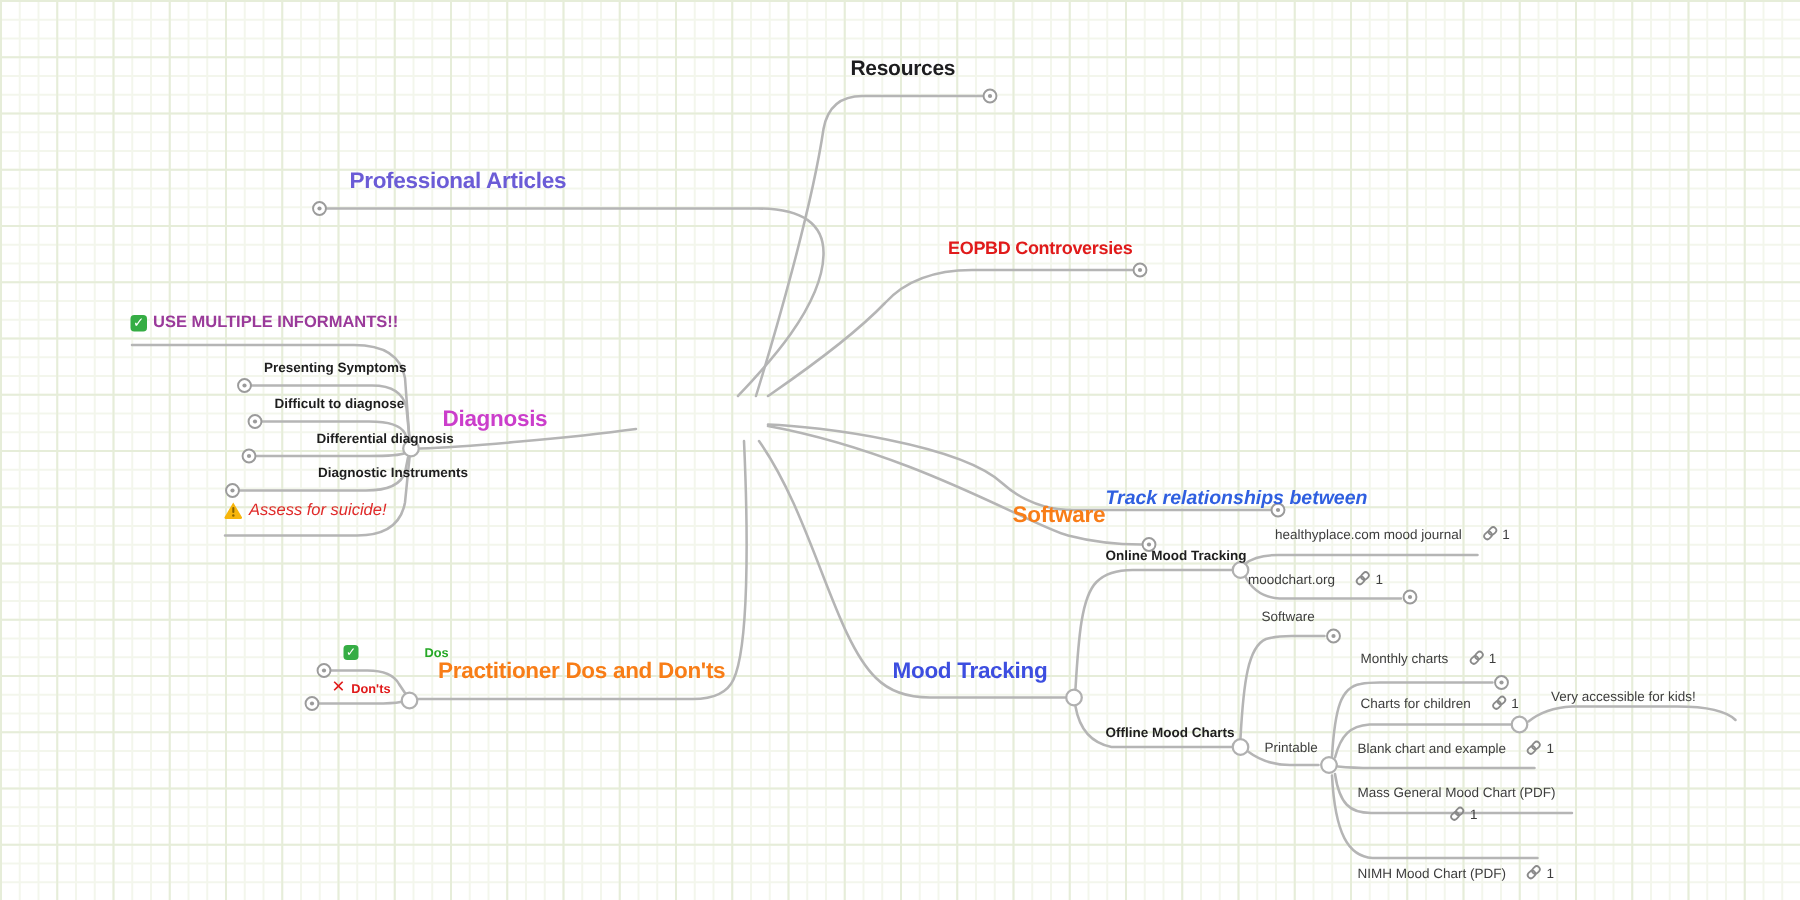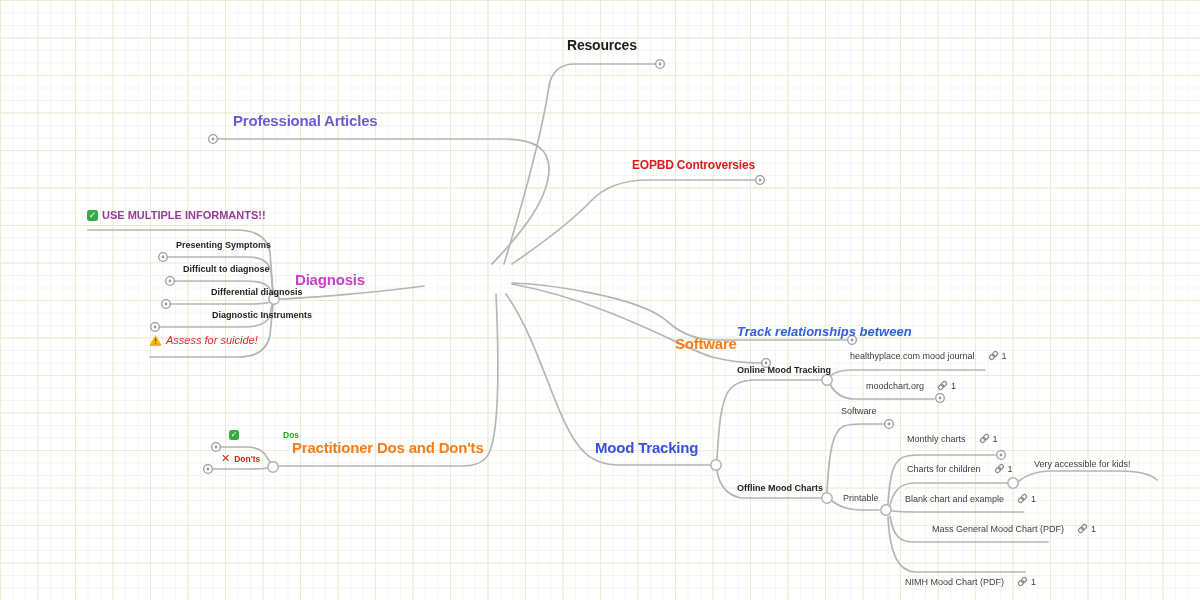--- a/index.html
+++ b/index.html
@@ -177,21 +177,21 @@
     <span class="linkwrap">
       <svg width="11" height="11" viewBox="0 0 24 24">
           <g fill="none" stroke="#8a8a8a" stroke-width="2.6" transform="rotate(-45 12 12)">
             <rect x="1.5" y="7.5" width="12" height="9" rx="4.5"></rect>
             <rect x="10.5" y="7.5" width="12" height="9" rx="4.5"></rect>
           </g>
         </svg>
       <span>1</span>
     </span>
   </div>
-  <div class="lbl leaf row" style="left:846px;top:380px;padding-left:20px;">
+  <div class="lbl leaf row" style="left:812px;top:380px;padding-left:20px;">
     <span>moodchart.org</span>
     <span class="linkwrap">
       <svg width="11" height="11" viewBox="0 0 24 24">
           <g fill="none" stroke="#8a8a8a" stroke-width="2.6" transform="rotate(-45 12 12)">
             <rect x="1.5" y="7.5" width="12" height="9" rx="4.5"></rect>
             <rect x="10.5" y="7.5" width="12" height="9" rx="4.5"></rect>
           </g>
         </svg>
       <span>1</span>
     </span>
@@ -229,21 +229,21 @@
     <span class="linkwrap">
       <svg width="11" height="11" viewBox="0 0 24 24">
           <g fill="none" stroke="#8a8a8a" stroke-width="2.6" transform="rotate(-45 12 12)">
             <rect x="1.5" y="7.5" width="12" height="9" rx="4.5"></rect>
             <rect x="10.5" y="7.5" width="12" height="9" rx="4.5"></rect>
           </g>
         </svg>
       <span>1</span>
     </span>
   </div>
-  <div class="lbl leaf row" style="left:932px;top:523px;">
+  <div class="lbl leaf row" style="left:905px;top:523px;flex-direction:column;">
     <span>Mass General Mood Chart (PDF)</span>
     <span class="linkwrap">
       <svg width="11" height="11" viewBox="0 0 24 24">
           <g fill="none" stroke="#8a8a8a" stroke-width="2.6" transform="rotate(-45 12 12)">
             <rect x="1.5" y="7.5" width="12" height="9" rx="4.5"></rect>
             <rect x="10.5" y="7.5" width="12" height="9" rx="4.5"></rect>
           </g>
         </svg>
       <span>1</span>
     </span>

